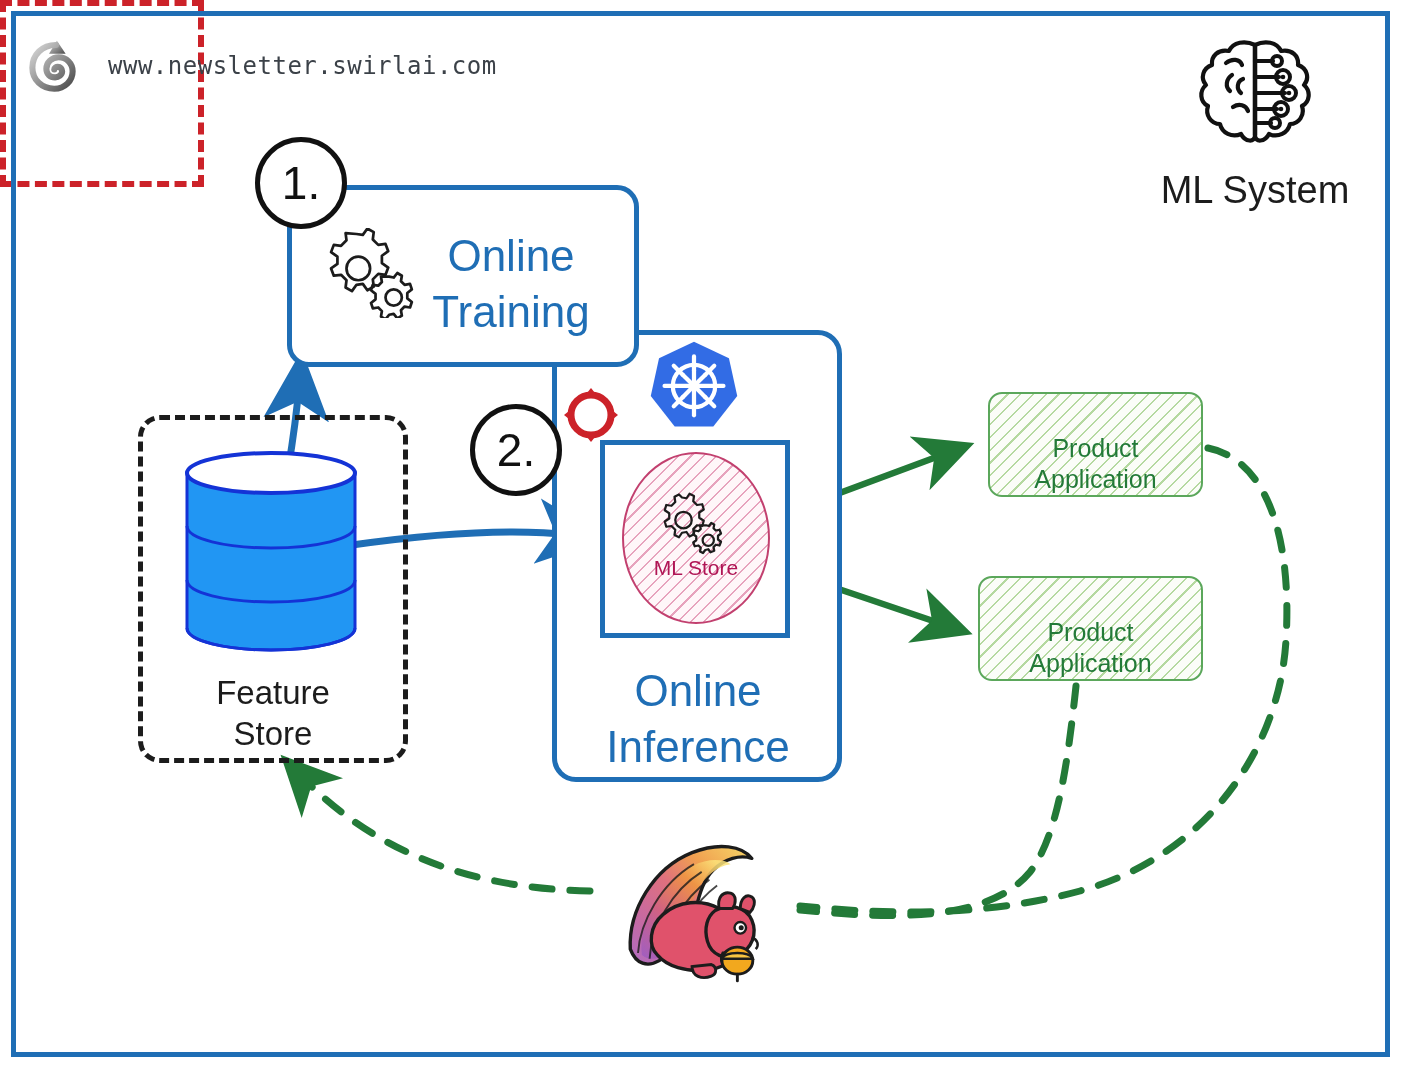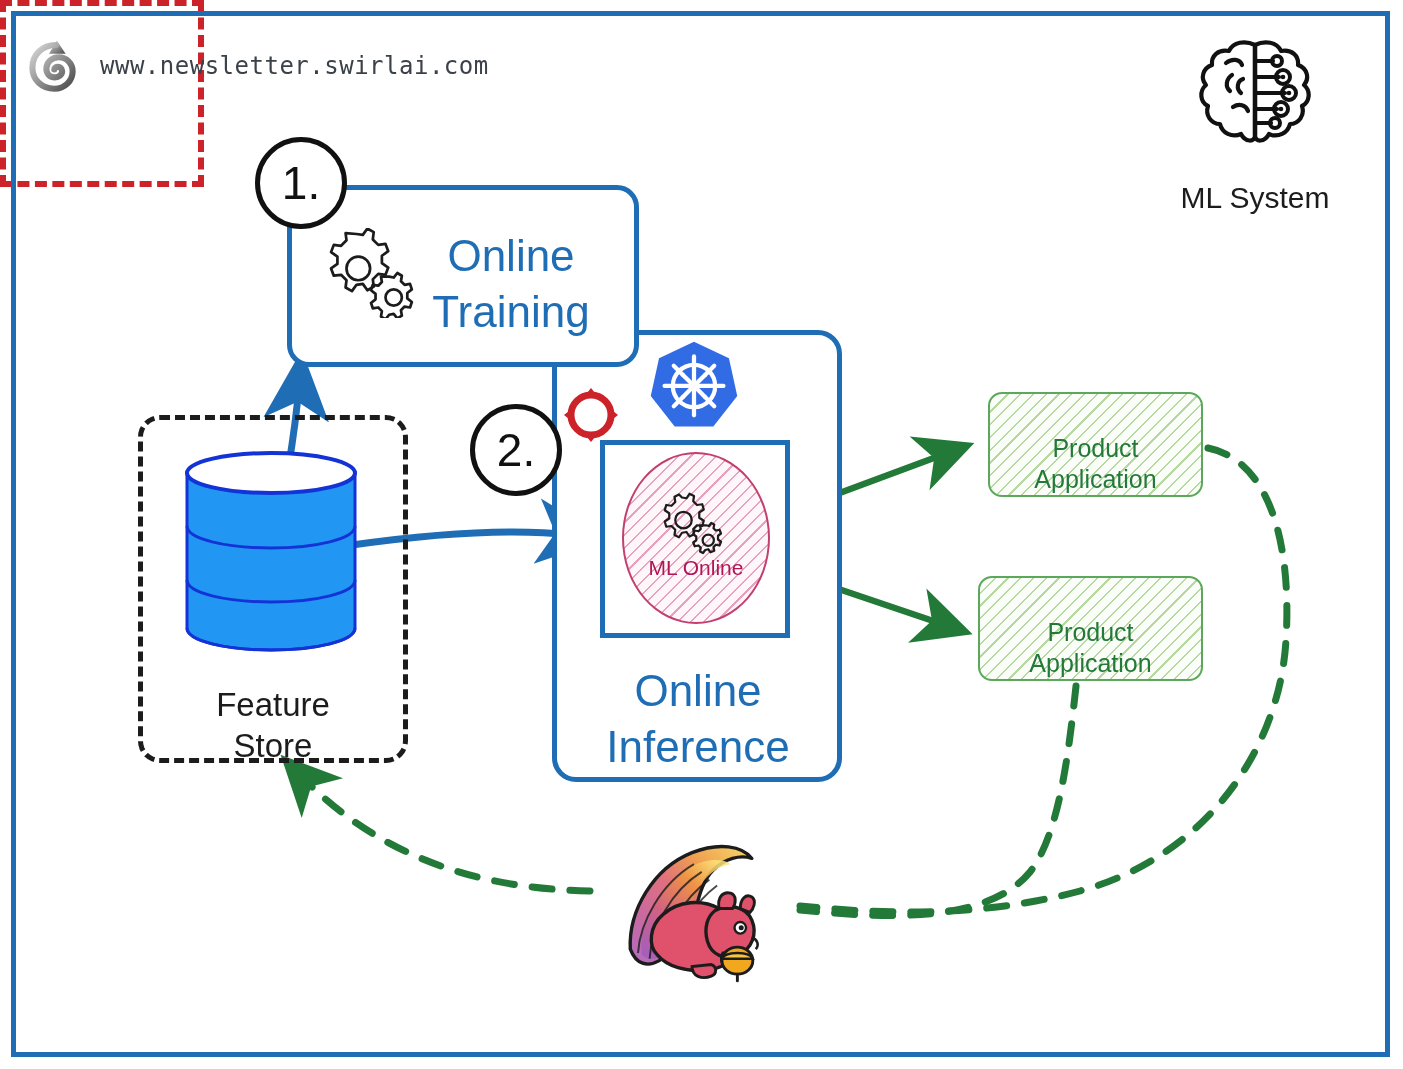--- a/index.html
+++ b/index.html
@@ -27,44 +27,44 @@
     box-sizing: border-box;
   }
 
   
   #brand {
     position: absolute;
     left: 28px;
     top: 38px;
     display: flex;
     align-items: center;
-    gap: 16px;
+    gap: 24px;
   }
   #brand-logo { width: 56px; height: 56px; display:block; }
   #brand-url {
     font-family: "DejaVu Sans Mono", "Liberation Mono", monospace;
     font-size: 24px;
     letter-spacing: 0.5px;
     color: #3b4148;
     white-space: nowrap;
   }
 
   
   #ml-system {
     position: absolute;
     left: 1155px;
     top: 35px;
     width: 200px;
     text-align: center;
   }
   #ml-system svg { display: block; margin: 0 auto; }
   #ml-system-label {
-    font-size: 30px;
+    font-size: 38px;
     color: #1c1c1c;
-    margin-top: 18px;
+    margin-top: 6px;
   }
 
   
   .layer {
     position: absolute;
     left: 0; top: 0;
     width: 1403px;
     height: 1069px;
     overflow: visible;
     pointer-events: none;
@@ -127,21 +127,20 @@
     left: 400px; top: 228px; width: 222px;
     z-index: 7;
   }
   #label-online-inference {
     left: 570px; top: 663px; width: 256px;
     z-index: 5;
   }
   #label-feature-store {
     left: 158px; top: 672px; width: 230px;
     z-index: 5;
-    margin-top: 12px;
   }
 
   
   #icon-gears-training {
     position: absolute;
     left: 322px; top: 228px;
     width: 98px; height: 90px;
     z-index: 7;
   }
 
@@ -426,21 +425,21 @@
     <g fill="none" stroke="#1c1c1c" stroke-width="3" stroke-linejoin="round">
       <path d="M36 10 l6 1 4 -6 6 3 -1 7 5 5 7 -1 2 7 -6 4 0 7 6 4 -2 7 -7 -1 -5 5 1 7 -6 3 -4 -6 -6 1
                -4 6 -6 -3 1 -7 -5 -5 -7 1 -2 -7 6 -4 0 -7 -6 -4 2 -7 7 1 5 -5 -1 -7 6 -3 z"></path>
       <circle cx="38" cy="40" r="11"></circle>
       <path d="M68 47 l4 1 3 -4 4 2 -1 5 3 3 5 -1 2 5 -4 3 0 5 4 3 -2 5 -5 -1 -3 3 1 5 -5 2 -3 -4 -4 1
                -3 4 -4 -2 1 -5 -3 -3 -5 1 -2 -5 4 -3 0 -5 -4 -3 2 -5 5 1 3 -3 -1 -5 z"></path>
       <circle cx="71" cy="67" r="7.5"></circle>
     </g>
   </svg>
 
-  <div id="label-ml-model">ML Online</div>
+  <div id="label-ml-model">ML Store</div>
 
   <div class="label-blue" id="label-online-inference">Online
 Inference</div>
 
   <div class="rbox" id="box-online-training"></div>
 
   <svg id="icon-gears-training" viewBox="0 0 108 98">
     <g fill="none" stroke="#1c1c1c" stroke-width="3" stroke-linejoin="round">
       <path d="M38 6 l7 1 5 -7 7 4 -1 8 6 6 8 -1 3 8 -7 5 0 8 7 5 -3 8 -8 -1 -6 6 1 8 -7 4 -5 -7 -7 1
                -5 7 -7 -4 1 -8 -6 -6 -8 1 -3 -8 7 -5 0 -8 -7 -5 3 -8 8 1 6 -6 -1 -8 z"></path>

